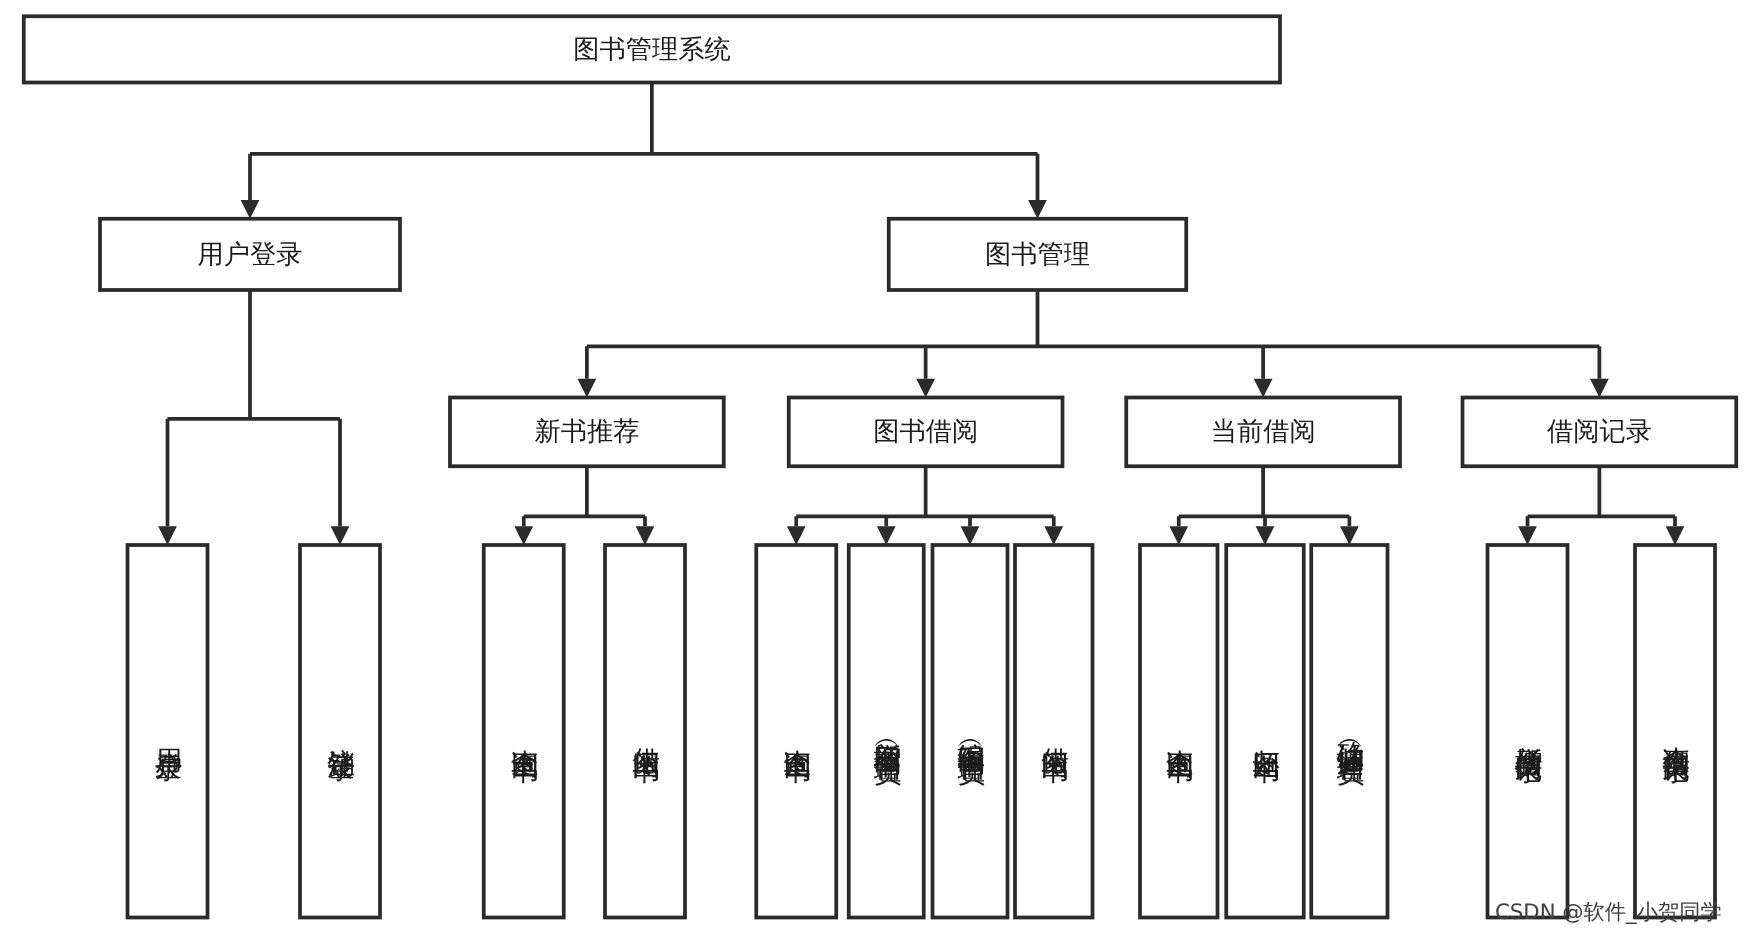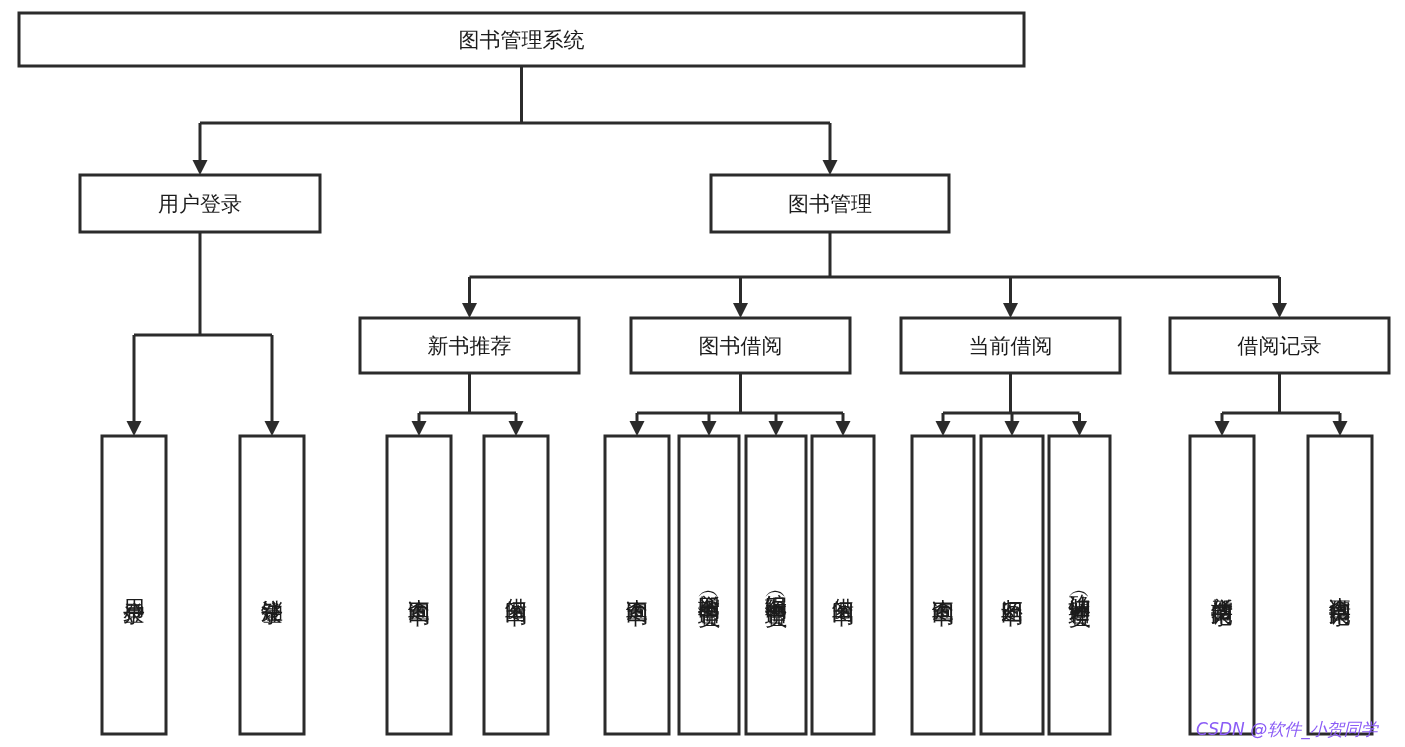--- a/index.html
+++ b/index.html
@@ -62,24 +62,23 @@
     align-items: center;
     justify-content: center;
     text-align: center;
     white-space: nowrap;
     pointer-events: none;
   }
   .watermark {
     position: absolute;
     font-family: "DejaVu Sans", "Liberation Sans", sans-serif;
     font-size: 17px;
-    color: #8b5cf6;
+    color: #404040;
     white-space: nowrap;
     pointer-events: none;
-    font-style: italic;
   }
 </style>
 </head>
 <body>
 
 <div id="diagram-root">
 
   <svg id="diagram-svg" viewBox="0 0 1405 747">
     <defs>
       <marker id="arrow" viewBox="0 0 12 14" refX="6" refY="13" markerWidth="12" markerHeight="14" orient="auto-start-reverse" markerUnits="userSpaceOnUse">

